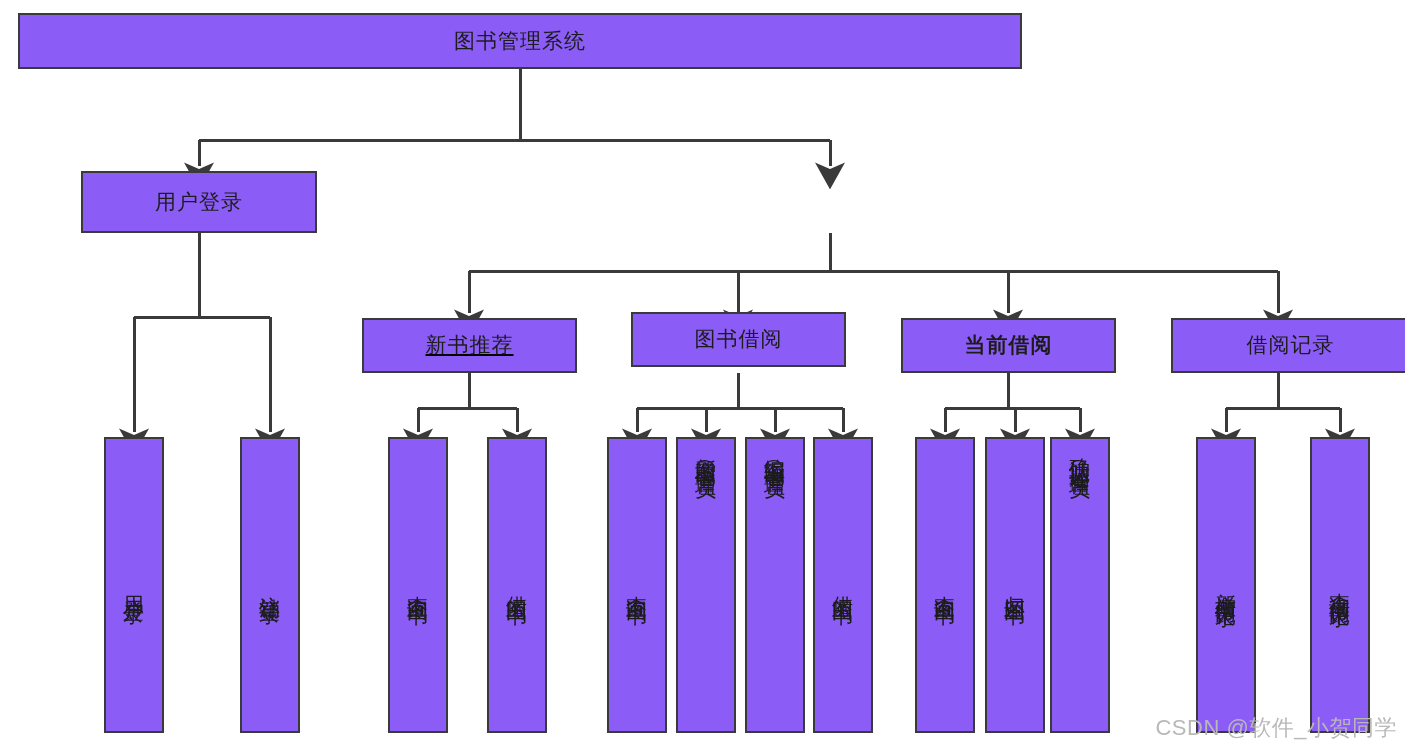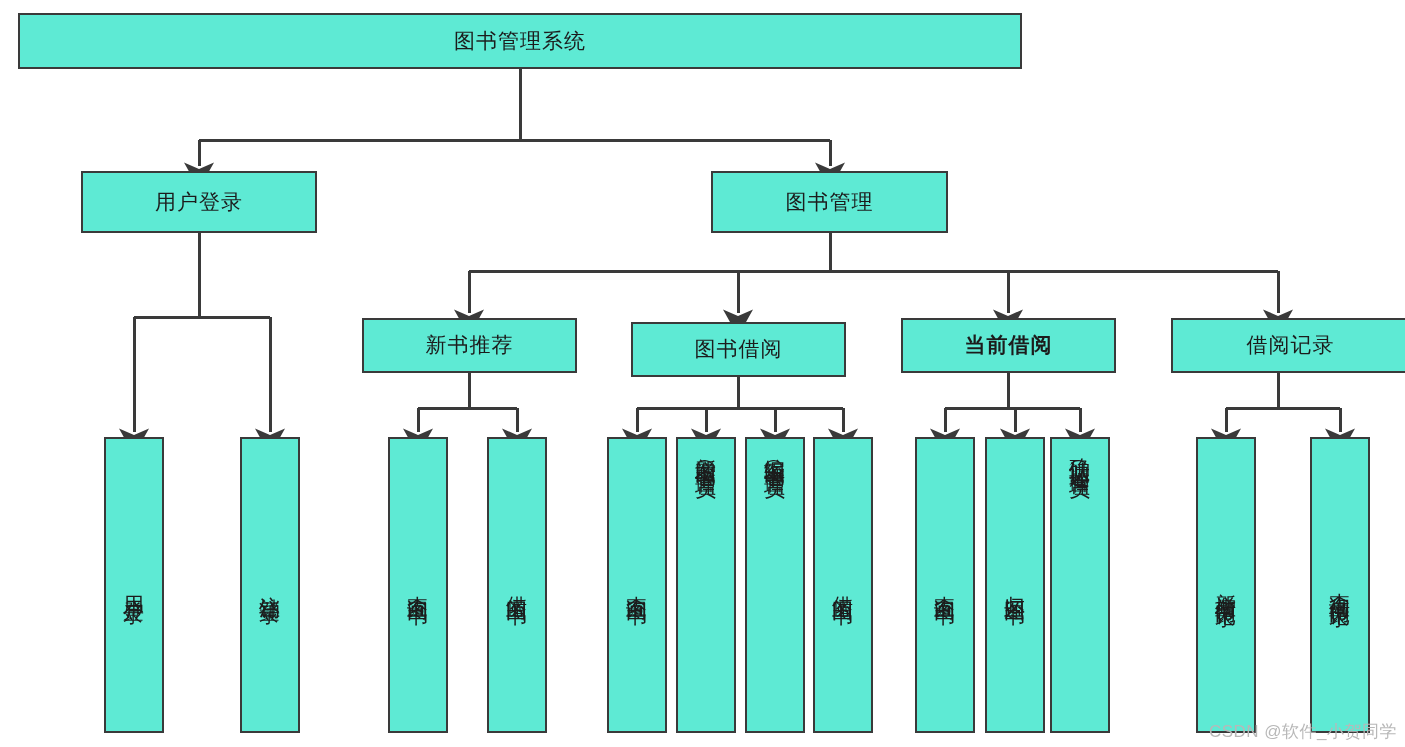--- a/index.html
+++ b/index.html
@@ -23,21 +23,21 @@
     position: absolute;
     left: 0;
     top: 0;
     width: 1405px;
     height: 747px;
     pointer-events: none;
   }
   .node {
     position: absolute;
     box-sizing: border-box;
-    background: #5eead4;
+    background: #8b5cf6;
     border: 2.5px solid #3a3a3a;
     display: flex;
     align-items: center;
     justify-content: center;
     overflow: hidden;
   }
   .node-label {
     color: #1c1c1c;
     text-align: center;
     line-height: 1.25;
@@ -67,21 +67,21 @@
     white-space: nowrap;
   }
   .node.v.centered {
     align-items: center;
     padding-top: 0;
   }
   .watermark {
     position: absolute;
     right: 8px;
     bottom: 4px;
-    font-size: 17px;
+    font-size: 22px;
     color: #b8b8b8;
     letter-spacing: 0.5px;
     white-space: nowrap;
   }
 </style>
 </head>
 <body>
 
 <div id="diagram-root">
 
@@ -139,29 +139,26 @@
   </svg>
 
   <div class="node h root" style="left:18px; top:13px; width:1004px; height:56px;">
     <span class="node-label">图书管理系统</span>
   </div>
 
   <div class="node h" style="left:81px; top:171px; width:236px; height:62px;">
     <span class="node-label">用户登录</span>
   </div>
 
-  <div class="node h" style="left:711px; top:171px; width:237px; height:62px;">
-    <span class="node-label">图书管理</span>
-  </div>
-
-  <div class="node h" style="left:362px; top:318px; width:215px; height:55px;">
+
+  <div class="node h" style="left:362px; top:318px; width:215px; height:55px;text-decoration:underline;">
     <span class="node-label">新书推荐</span>
   </div>
 
-  <div class="node h" style="left:631px; top:322px; width:215px; height:55px;">
+  <div class="node h" style="left:631px; top:312px; width:215px; height:55px;">
     <span class="node-label">图书借阅</span>
   </div>
 
   <div class="node h" style="left:901px; top:318px; width:215px; height:55px;font-weight:bold;">
     <span class="node-label">当前借阅</span>
   </div>
 
   <div class="node h" style="left:1171px; top:318px; width:239px; height:55px;">
     <span class="node-label">借阅记录</span>
   </div>

